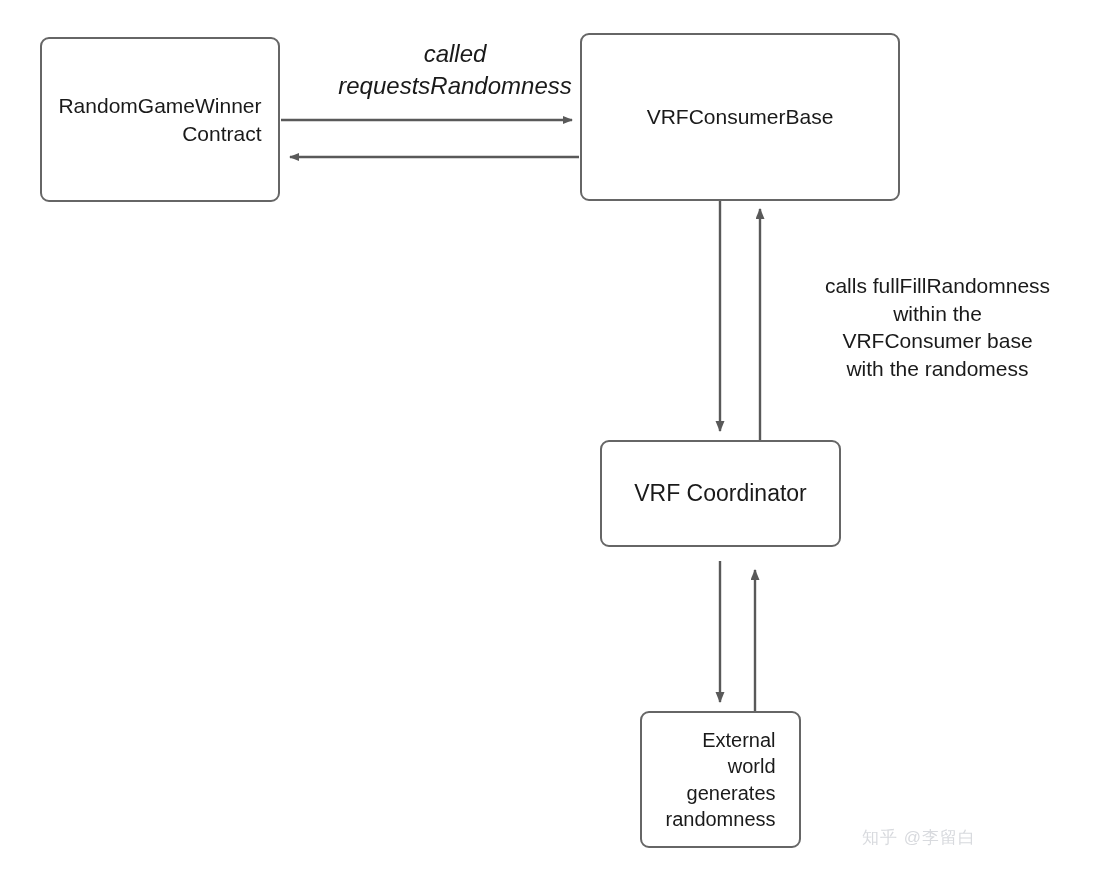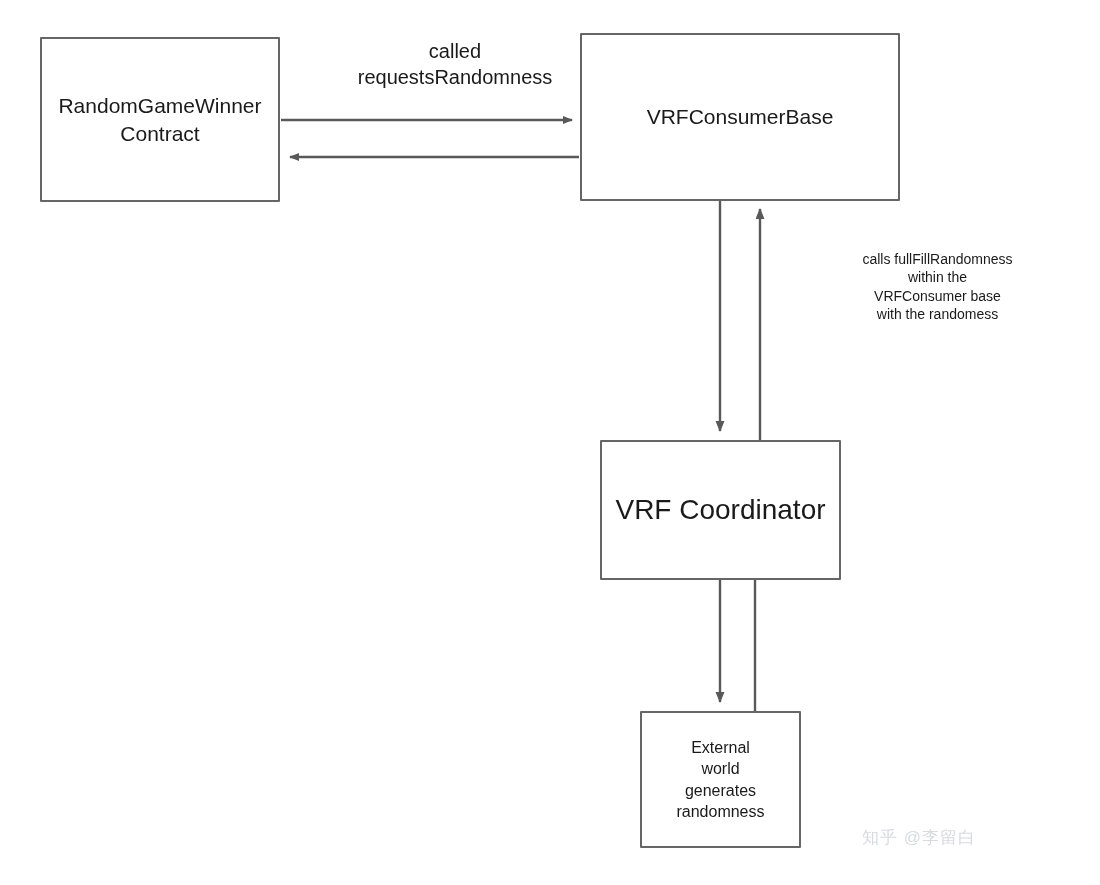--- a/index.html
+++ b/index.html
@@ -20,26 +20,26 @@
     position: absolute;
     inset: 0;
     width: 1100px;
     height: 885px;
   }
 
   .node {
     position: absolute;
     box-sizing: border-box;
     border: 2px solid #666666;
-    border-radius: 1px;
+    border-radius: 9px;
     background: #ffffff;
     display: flex;
     align-items: center;
     justify-content: center;
-    text-align: center;
+    text-align: right;
     line-height: 1.32;
     color: #1a1a1a;
     white-space: pre-line;
     z-index: 2;
   }
 
   #node-random-game-winner {
     left: 40px;
     top: 37px;
     width: 240px;
@@ -50,50 +50,51 @@
     left: 580px;
     top: 33px;
     width: 320px;
     height: 168px;
     font-size: 21px;
   }
   #node-vrf-coordinator {
     left: 600px;
     top: 440px;
     width: 241px;
-    height: 140px;
-    font-size: 28px;
+    height: 107px;
+    font-size: 23px;
   }
   #node-external-world {
     left: 640px;
     top: 711px;
     width: 161px;
     height: 137px;
-    font-size: 16px;
+    font-size: 20px;
   }
 
   .edge-label {
     position: absolute;
     text-align: center;
     line-height: 1.32;
     color: #1a1a1a;
     white-space: pre-line;
     z-index: 3;
   }
   #label-called-requests-randomness {
     left: 330px;
     top: 38px;
     width: 250px;
-    font-size: 20px;
+    font-size: 24px;
+    font-style: italic;
   }
   #label-calls-fullfill-randomness {
     left: 795px;
-    top: 250px;
+    top: 272px;
     width: 285px;
-    font-size: 14px;
+    font-size: 21px;
   }
 
   #watermark {
     position: absolute;
     left: 862px;
     top: 826px;
     font-size: 17px;
     color: #d8dade;
     letter-spacing: 1px;
     z-index: 4;

